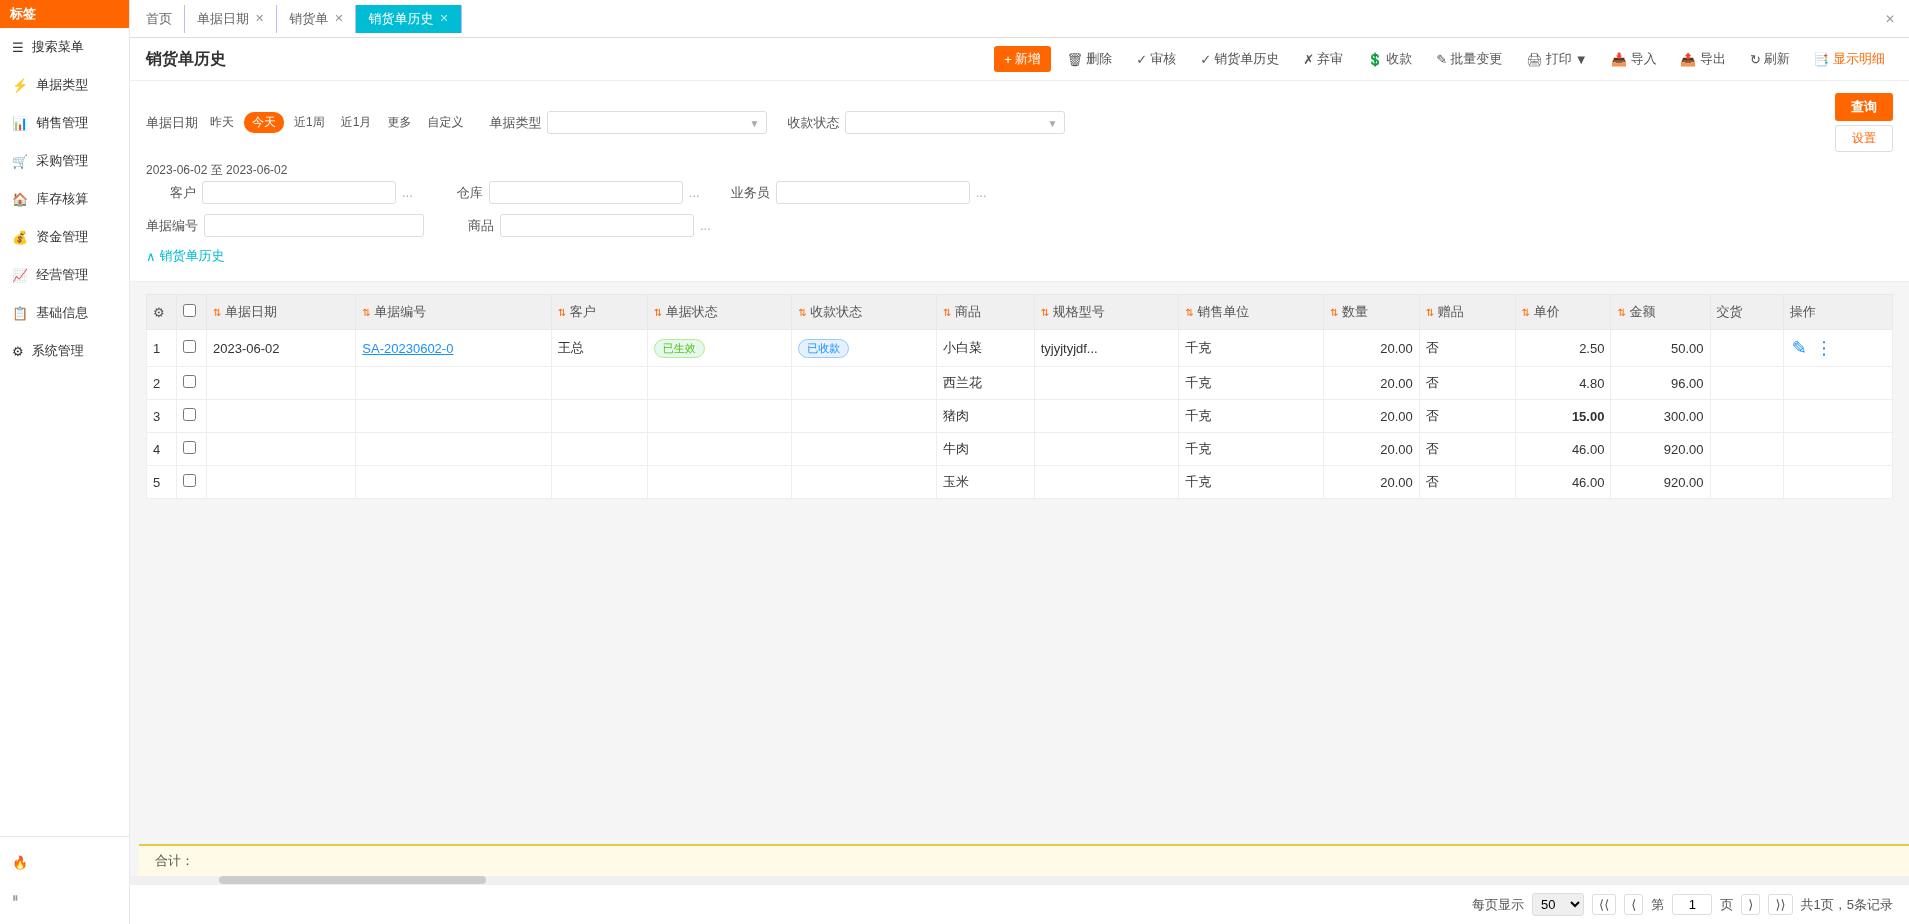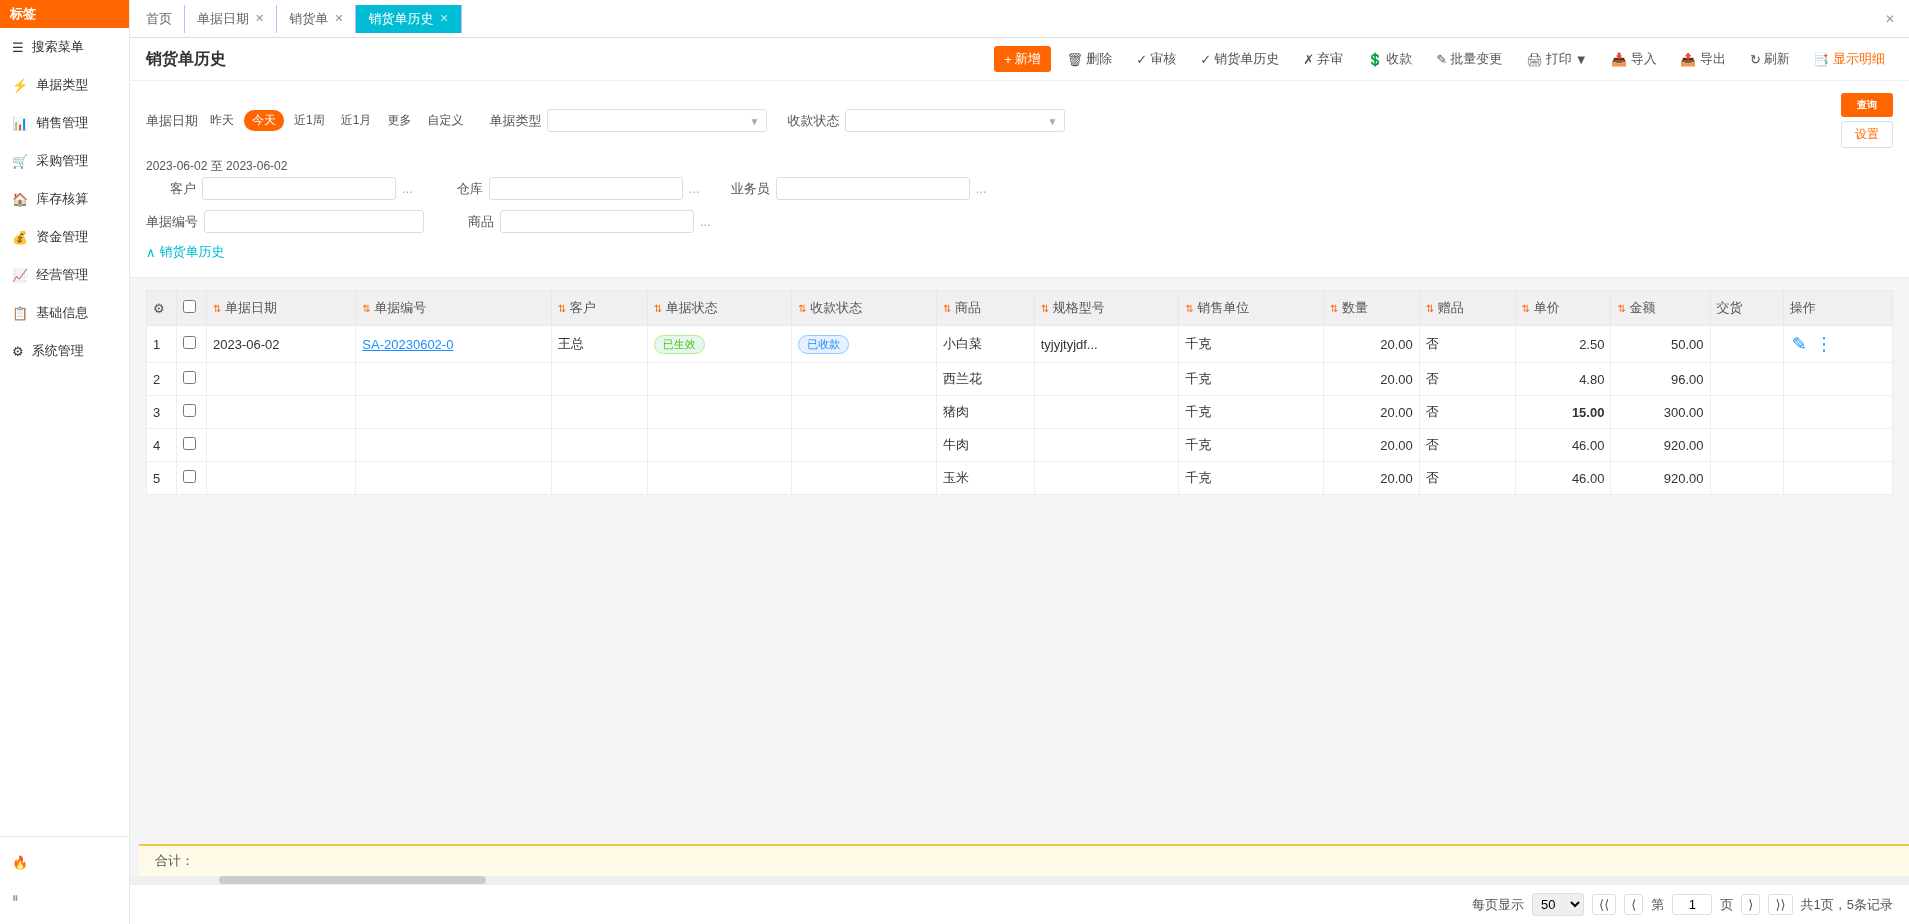--- a/index.html
+++ b/index.html
@@ -68,21 +68,21 @@
     
     .pagination-bar { display: flex; align-items: center; justify-content: flex-end; padding: 8px 16px; background: #fff; border-top: 1px solid #eee; gap: 8px; }
     .pagination-label { color: #555; }
     .page-size-select { border: 1px solid #ddd; border-radius: 3px; padding: 2px 4px; }
     .page-btn { border: 1px solid #ddd; background: #fff; border-radius: 3px; padding: 2px 6px; cursor: pointer; color: #555; }
     .page-btn:disabled { opacity: 0.4; cursor: not-allowed; }
     .page-input { border: 1px solid #ddd; border-radius: 3px; padding: 2px 4px; width: 40px; text-align: center; }
     .page-info { color: #555; }
 
     .settings-btn { background: #fff; border: 1px solid #ddd; border-radius: 3px; padding: 4px 12px; cursor: pointer; color: #ff6600; font-size: 12px; }
-    .query-btn { background: #ff6600; color: #fff; border: none; border-radius: 3px; padding: 5px 16px; cursor: pointer; font-size: 10px; font-weight: bold; }
+    .query-btn { background: #ff6600; color: #fff; border: none; border-radius: 3px; padding: 5px 16px; cursor: pointer; font-size: 13px; font-weight: bold; }
 
     .row-ops { display: flex; gap: 4px; }
     .row-op-btn { color: #1890ff; cursor: pointer; border: none; background: none; font-size: 18px; padding: 0 2px; }
 
     .scrollbar-area { height: 8px; background: #f0f0f0; position: relative; }
     .scrollbar-thumb { height: 8px; background: #ccc; border-radius: 4px; width: 15%; position: absolute; left: 5%; }
   </style>
 </head>
 <body>
 

